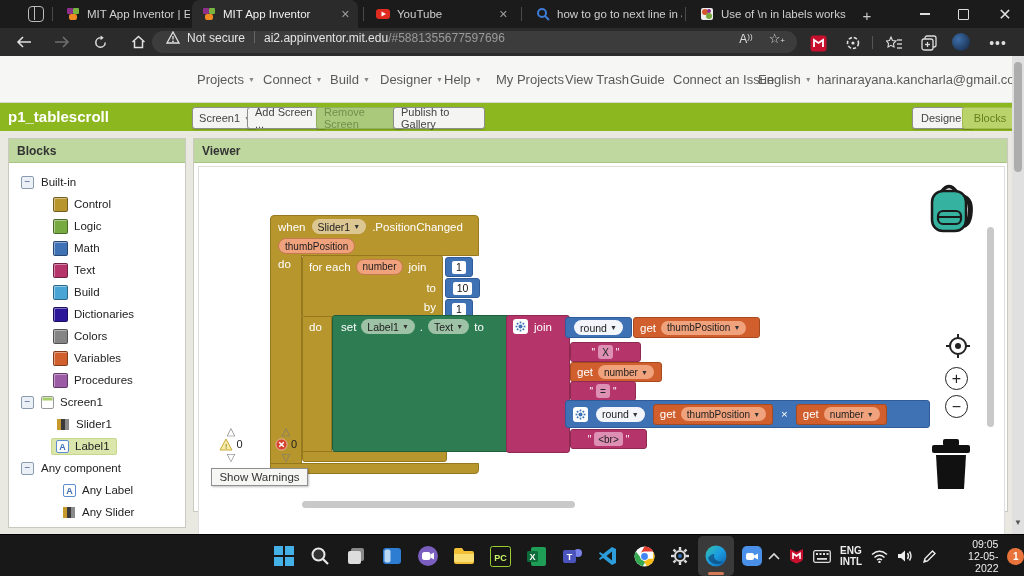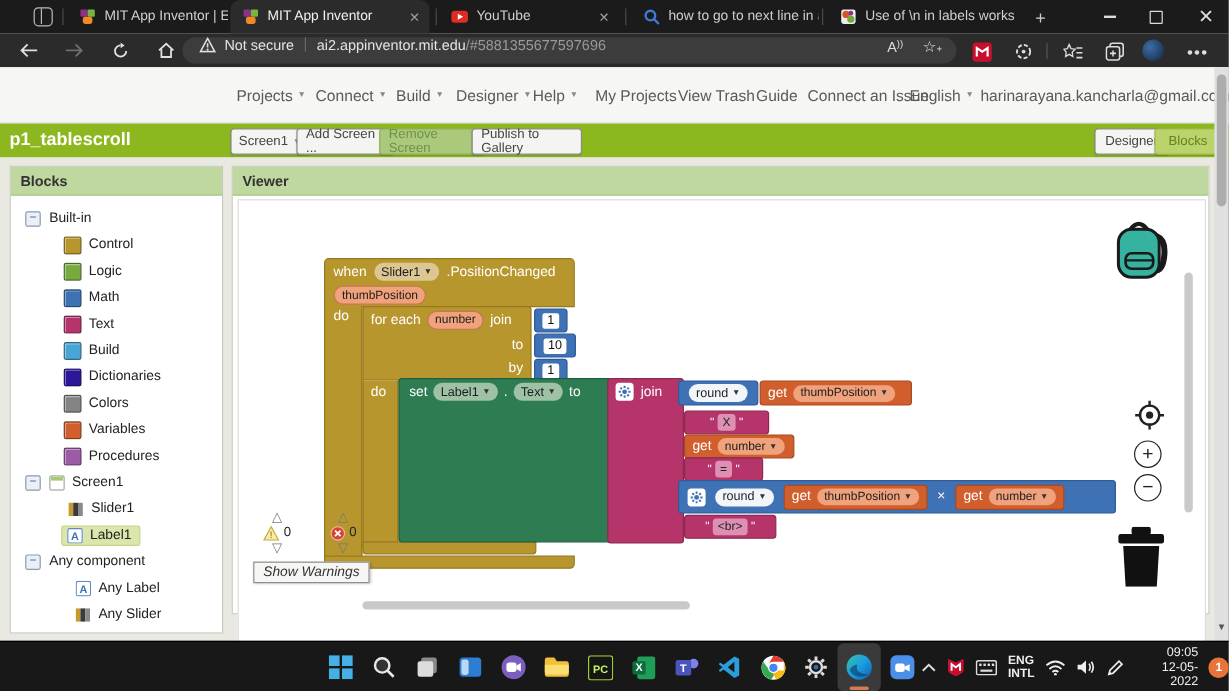--- a/index.html
+++ b/index.html
@@ -558,21 +558,21 @@
         <div>△</div>
         <div style="display:flex;align-items:center;justify-content:center;gap:3px;color:#222;">
           <svg width="13" height="13" viewBox="0 0 14 14">
               <circle cx="7" cy="7" r="6" fill="#D6432E" stroke="#EFB9A9"></circle>
               <path d="M4.5 4.5 L9.5 9.5 M9.5 4.5 L4.5 9.5" stroke="#FFF" stroke-width="1.6"></path>
             </svg>
           <span>0</span>
         </div>
         <div>▽</div>
       </div>
-      <div class="abs" style="left:12px;top:301px;width:97px;height:18px;background:#F6F6F4;border:1px solid #8F8F8F;display:flex;align-items:center;justify-content:center;font-size:11.5px;color:#333;box-shadow:1px 1px 2px rgba(0,0,0,.25);font-style:italic;">
+      <div class="abs" style="left:12px;top:301px;width:97px;height:18px;background:#F6F6F4;border:1px solid #8F8F8F;display:flex;align-items:center;justify-content:center;font-size:11.5px;color:#333;box-shadow:1px 1px 2px rgba(0,0,0,.25);">
           <span>Show Warnings</span>
         </div>
 
       <svg class="abs" style="left:725px;top:14px;" width="56" height="56" viewBox="0 0 56 56">
         <path d="M40 16 q8 3 6 18 q-1 8 -5 10" fill="none" stroke="#1a1a1a" stroke-width="5" stroke-linecap="round"></path>
         <rect x="8" y="10" width="34" height="40" rx="11" fill="#35B2A0" stroke="#1a1a1a" stroke-width="2.5"></rect>
         <path d="M18 10 Q25 1 32 10" fill="none" stroke="#1a1a1a" stroke-width="3.5"></path>
         <rect x="14" y="30" width="23" height="13" rx="5" fill="#35B2A0" stroke="#1a1a1a" stroke-width="2.2"></rect>
         <line x1="15" y1="36" x2="36" y2="36" stroke="#1a1a1a" stroke-width="2"></line>
       </svg>

